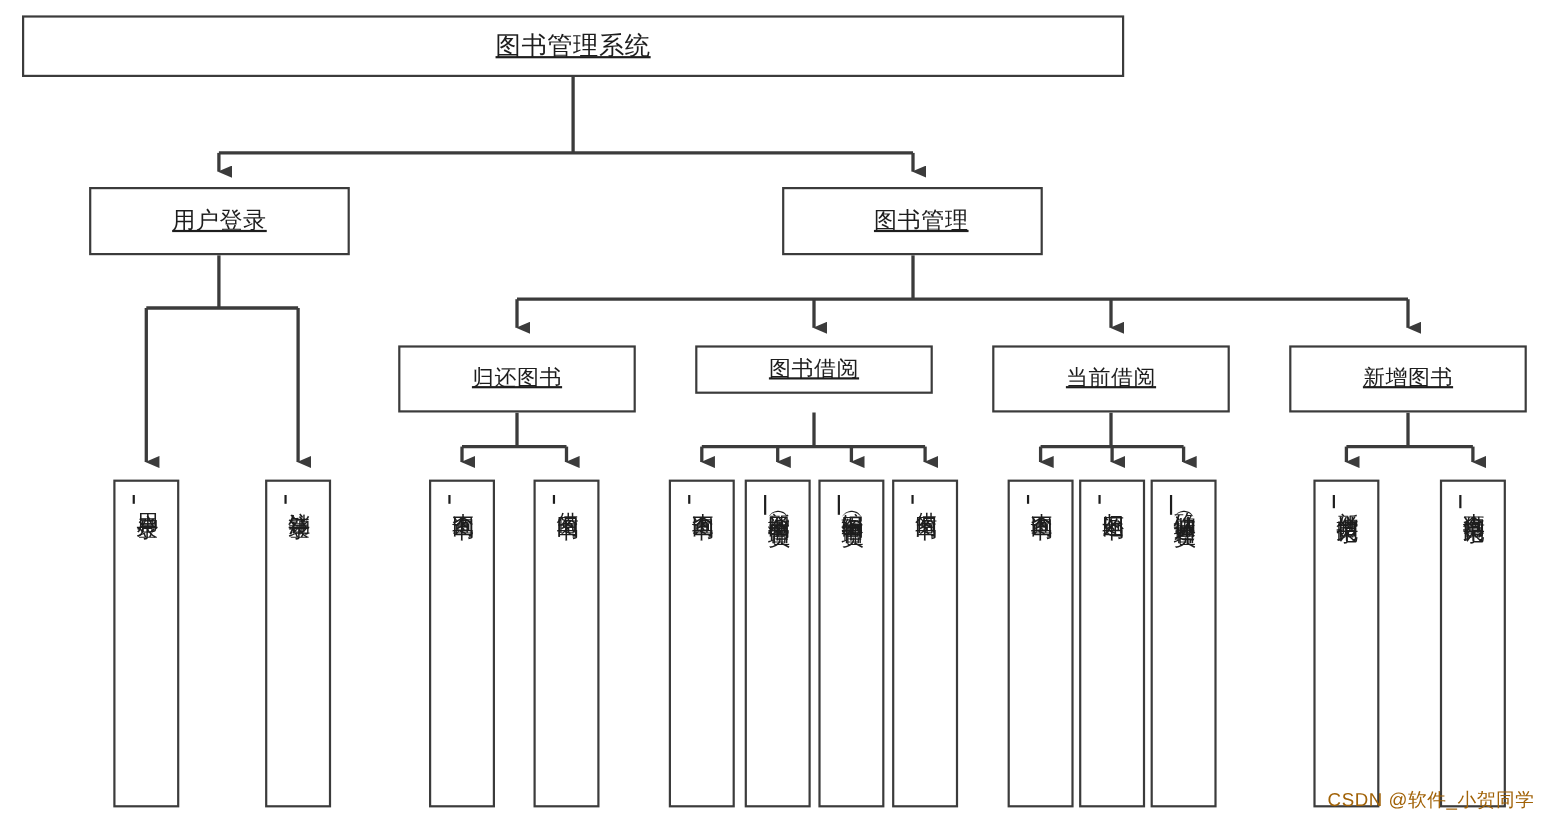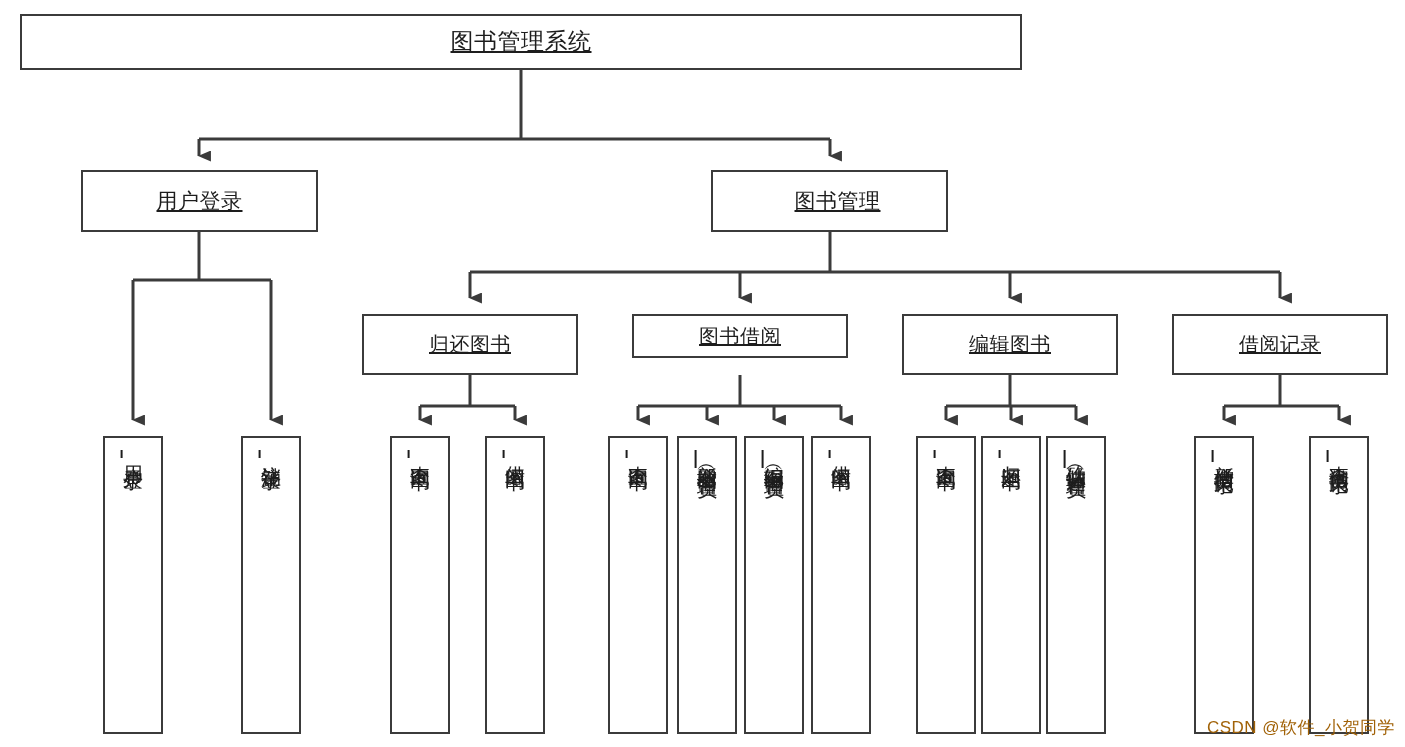--- a/index.html
+++ b/index.html
@@ -135,24 +135,24 @@
     <span class="label">图书管理</span>
   </div>
 
   <div class="node horizontal lvl2" style="left:362px; top:314px; width:216px; height:61px;">
     <span class="label">归还图书</span>
   </div>
   <div class="node horizontal lvl2" style="left:632px; top:314px; width:216px; height:44px;">
     <span class="label">图书借阅</span>
   </div>
   <div class="node horizontal lvl2" style="left:902px; top:314px; width:216px; height:61px;">
-    <span class="label">编辑图书</span>
+    <span class="label">当前借阅</span>
   </div>
   <div class="node horizontal lvl2" style="left:1172px; top:314px; width:216px; height:61px;">
-    <span class="label">借阅记录</span>
+    <span class="label">新增图书</span>
   </div>
 
   <div class="node vertical leaf" style="left:103px; top:436px; width:60px; height:298px;">
     <span class="label">用户登录</span>
   </div>
   <div class="node vertical leaf" style="left:241px; top:436px; width:60px; height:298px;">
     <span class="label">注销登录</span>
   </div>
 
   <div class="node vertical leaf" style="left:390px; top:436px; width:60px; height:298px;">

